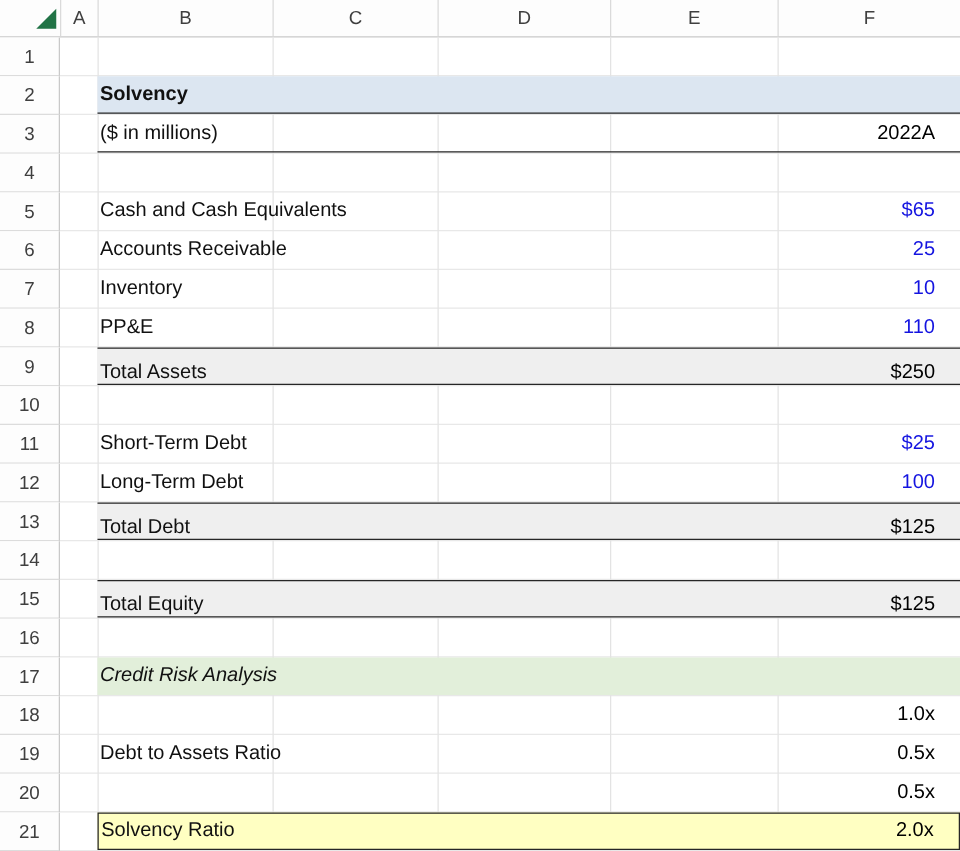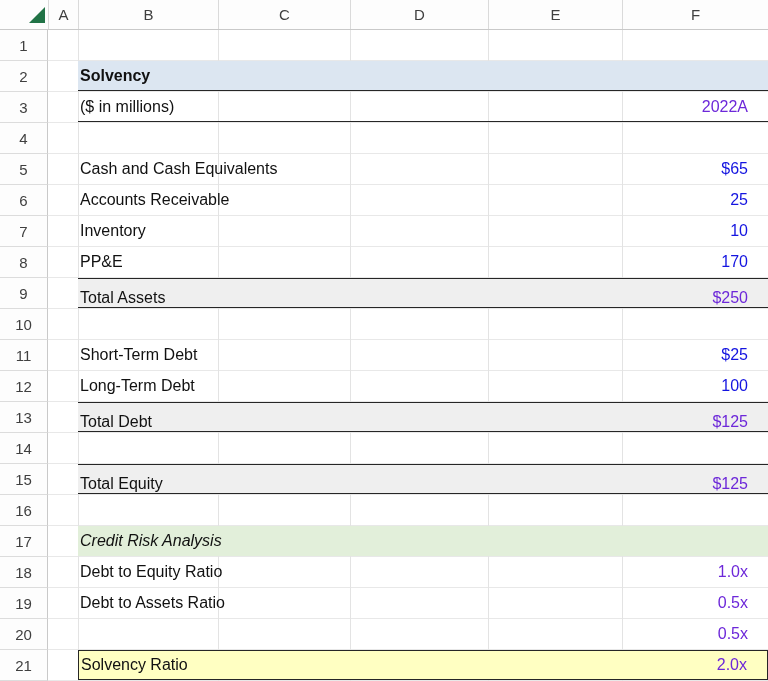--- a/index.html
+++ b/index.html
@@ -57,21 +57,21 @@
   .band {
     position: absolute; left: 30px; right: 0; top: 0; bottom: 0;
     display: flex; align-items: center;
     z-index: 1;
   }
   .lab {
     font-size: 16px; color: #111;
     padding-left: 2px; white-space: nowrap;
   }
   .val {
-    font-size: 16px; color: #6d28d9;
+    font-size: 16px; color: #000000;
     margin-left: auto; padding-right: 20px; white-space: nowrap;
   }
   .val.blue { color: var(--input-blue, #1414E0); }
 
   
   .t-title .band    { background: var(--title-fill, #DCE6F1); border-bottom: 1px solid #262626; }
   .t-title .lab     { font-weight: 700; }
   .t-subhead .band  { border-bottom: 1px solid #262626; }
   .t-total .band    { background: var(--total-fill, #EFEFEF); border-top: 1px solid #262626; border-bottom: 1px solid #262626; align-items: flex-end; }
   .t-green .band    { background: var(--green-fill, #E2EFDA); font-style: italic; }
@@ -149,21 +149,21 @@
             <div class="lab">Inventory</div>
             <div class="val blue">10</div>
           </div>
         </div>
       </div>
       <div class="row t-item">
         <div class="rownum">8</div>
         <div class="cells">
           <div class="band">
             <div class="lab">PP&amp;E</div>
-            <div class="val blue">170</div>
+            <div class="val blue">110</div>
           </div>
         </div>
       </div>
       <div class="row t-total">
         <div class="rownum">9</div>
         <div class="cells">
           <div class="band">
             <div class="lab">Total Assets</div>
             <div class="val">$250</div>
           </div>
@@ -228,21 +228,20 @@
         <div class="cells">
           <div class="band">
             <div class="lab">Credit Risk Analysis</div>
           </div>
         </div>
       </div>
       <div class="row t-item">
         <div class="rownum">18</div>
         <div class="cells">
           <div class="band">
-            <div class="lab">Debt to Equity Ratio</div>
             <div class="val">1.0x</div>
           </div>
         </div>
       </div>
       <div class="row t-item">
         <div class="rownum">19</div>
         <div class="cells">
           <div class="band">
             <div class="lab">Debt to Assets Ratio</div>
             <div class="val">0.5x</div>

